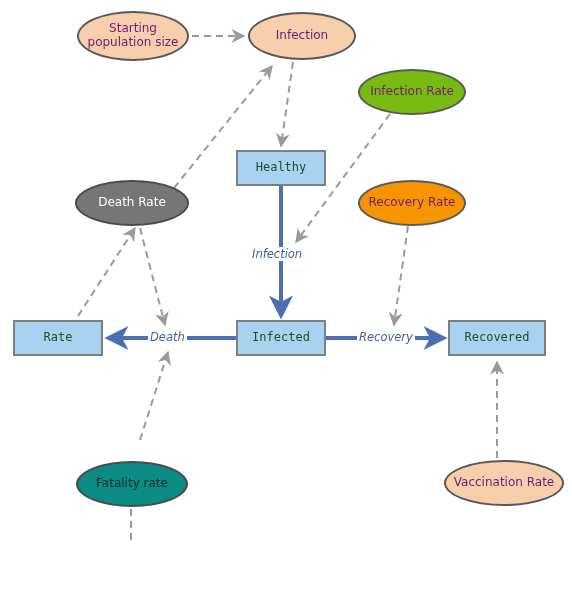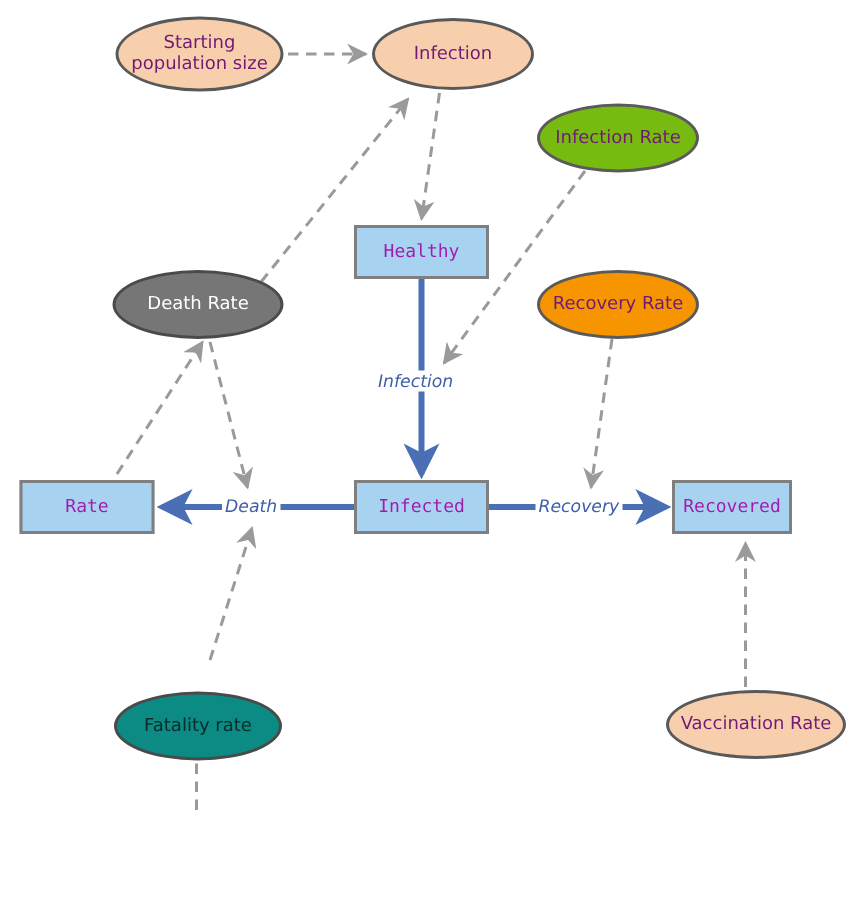--- a/index.html
+++ b/index.html
@@ -34,21 +34,21 @@
     line-height: 1.15;
     color: #701a75;
     font-size: 12px;
     z-index: 3;
   }
   .stock {
     border: 2px solid #7f7f7f;
     background: #a8d3f0;
     font-family: "DejaVu Sans Mono", monospace;
     font-size: 12px;
-    color: #a21caf;
+    color: #14532d;
   }
   .ellipse {
     border: 2px solid #4d4d4d;
     border-radius: 50%;
     font-family: "DejaVu Sans", sans-serif;
   }
   .el-peach { background: #f8cfad; border-color: #595959; }
   .el-green { background: #77bb11; border-color: #5a5a5a; }
   .el-orange { background: #f79500; border-color: #5a5a5a; }
   .el-gray   { background: #767676; border-color: #4a4a4a; color: #ffffff; }
@@ -102,21 +102,21 @@
 
   <div class="node stock" style="left:236px; top:150px; width:90px; height:36px;">
     <span>Healthy</span>
   </div>
   <div class="node stock" style="left:236px; top:320px; width:90px; height:36px;">
     <span>Infected</span>
   </div>
   <div class="node stock" style="left:13px; top:320px; width:90px; height:36px;">
     <span>Rate</span>
   </div>
-  <div class="node stock" style="left:448px; top:320px; width:80px; height:36px;text-align:center;">
+  <div class="node stock" style="left:448px; top:320px; width:98px; height:36px;text-align:center;">
     <span>Recovered</span>
   </div>
 
   <div class="node ellipse el-peach" style="left:77px; top:11px; width:112px; height:50px;">
     <span style="white-space:pre-line;">Starting
 population size</span>
   </div>
   <div class="node ellipse el-peach" style="left:248px; top:12px; width:108px; height:48px;">
     <span>Infection</span>
   </div>

